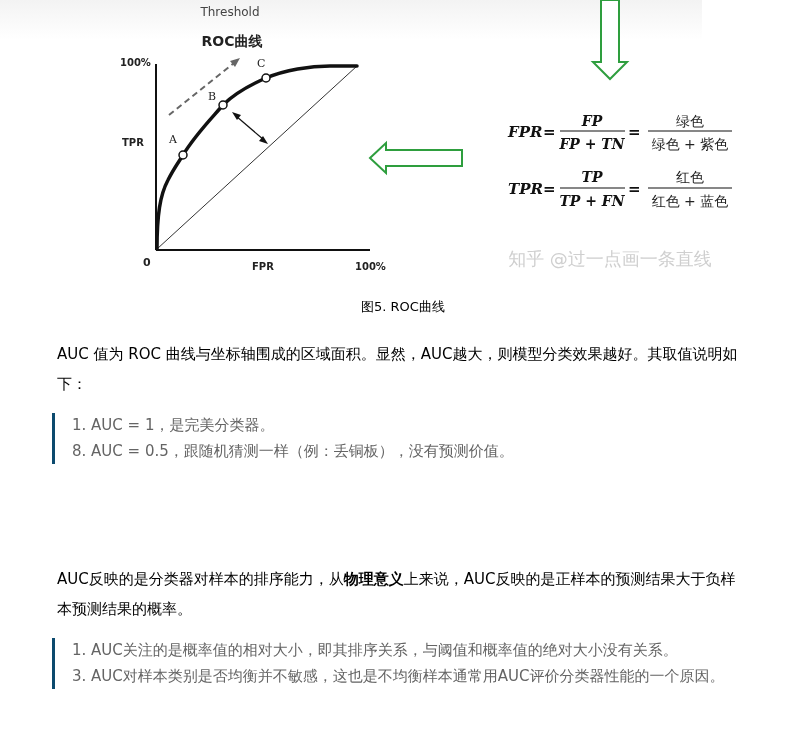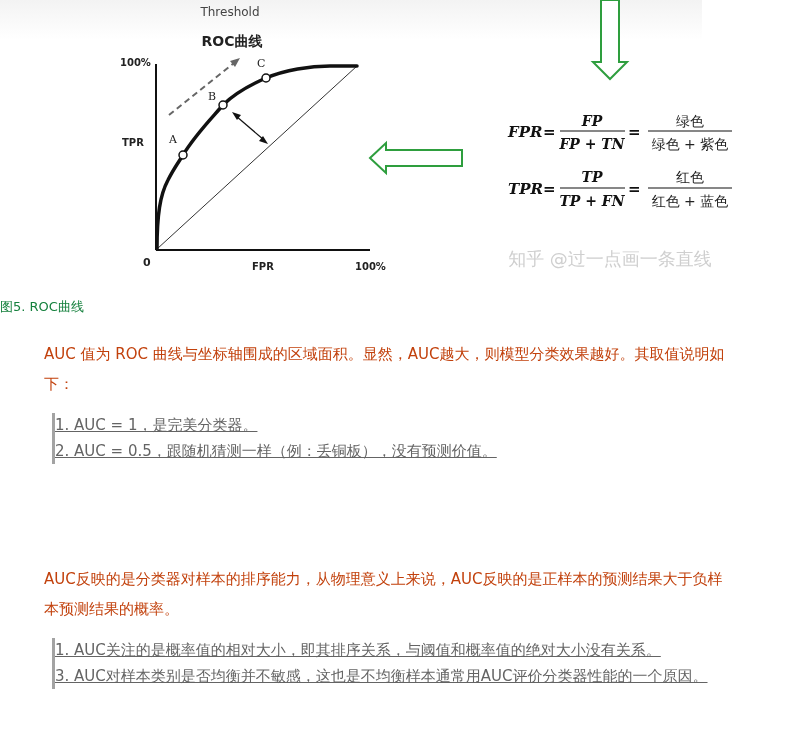--- a/index.html
+++ b/index.html
@@ -7,33 +7,33 @@
     width: 806px; height: 755px; overflow: hidden; position: relative;
     font-family: "DejaVu Sans", "Liberation Sans", sans-serif;
     color: #1a1a1a;
   }
   .figure {
     position: absolute; left: 0; top: 0; width: 702px; height: 290px;
     background: linear-gradient(#f3f3f3 0px, #ffffff 40px, #ffffff 290px);
   }
   .fig-svg { position: absolute; left: 0; top: 0; }
   .caption {
-    position: absolute; left: 0; top: 298px; width: 806px; 
-    font-size: 13px; color: #15803d;
+    position: absolute; left: 0; top: 298px; width: 806px; text-align: center;
+    font-size: 13px; color: #000000;
   }
   .para {
-    position: absolute; left: 44px; width: 690px;
-    font-size: 15px; line-height: 30px; color: #c2410c;
+    position: absolute; left: 57px; width: 690px;
+    font-size: 15px; line-height: 30px; color: #000000;
   }
-  .para b { font-weight: normal; }
+  .para b { font-weight: bold; }
   .quote {
     position: absolute; left: 52px; width: 690px;
-    border-left: 3px solid #a3a3a3;
-    box-sizing: border-box;
-    font-size: 15px; line-height: 25.5px; color: #646464; text-decoration: underline;
+    border-left: 3px solid #0c4a6e;
+    padding-left: 17px; box-sizing: border-box;
+    font-size: 15px; line-height: 25.5px; color: #646464;
   }
   .quote .item { display: block; }
   .svg-text { font-family: "DejaVu Sans", "Liberation Sans", sans-serif; }
   .math { font-family: "DejaVu Serif", "Liberation Serif", serif; font-style: italic; font-weight: bold; }
 </style>
 </head>
 <body>
 
 <div class="figure">
   <svg class="fig-svg" width="806" height="290" viewBox="0 0 806 290">
@@ -103,21 +103,21 @@
     <text x="610" y="265" font-size="18" fill="#cfcfcf" text-anchor="middle" class="svg-text">知乎 @过一点画一条直线</text>
   </svg>
 </div>
 
 <div class="caption">图5. ROC曲线</div>
 
 <p class="para" style="top:325px; margin:14px 0 0 0;">AUC 值为 ROC 曲线与坐标轴围成的区域面积。显然，AUC越大，则模型分类效果越好。其取值说明如下：</p>
 
 <div class="quote" style="top:413px;">
   <span class="item">1. AUC = 1，是完美分类器。</span>
-  <span class="item">2. AUC = 0.5，跟随机猜测一样（例：丢铜板），没有预测价值。</span>
+  <span class="item">8. AUC = 0.5，跟随机猜测一样（例：丢铜板），没有预测价值。</span>
 </div>
 
 <p class="para" style="top:550px; margin:14px 0 0 0;"><span>AUC反映的是分类器对样本的排序能力，从</span><b>物理意义</b><span>上来说，AUC反映的是正样本的预测结果大于负样本预测结果的概率。</span></p>
 
 <div class="quote" style="top:638px;">
   <span class="item">1. AUC关注的是概率值的相对大小，即其排序关系，与阈值和概率值的绝对大小没有关系。</span>
   <span class="item">3. AUC对样本类别是否均衡并不敏感，这也是不均衡样本通常用AUC评价分类器性能的一个原因。</span>
 </div>
 
 </body></html>

